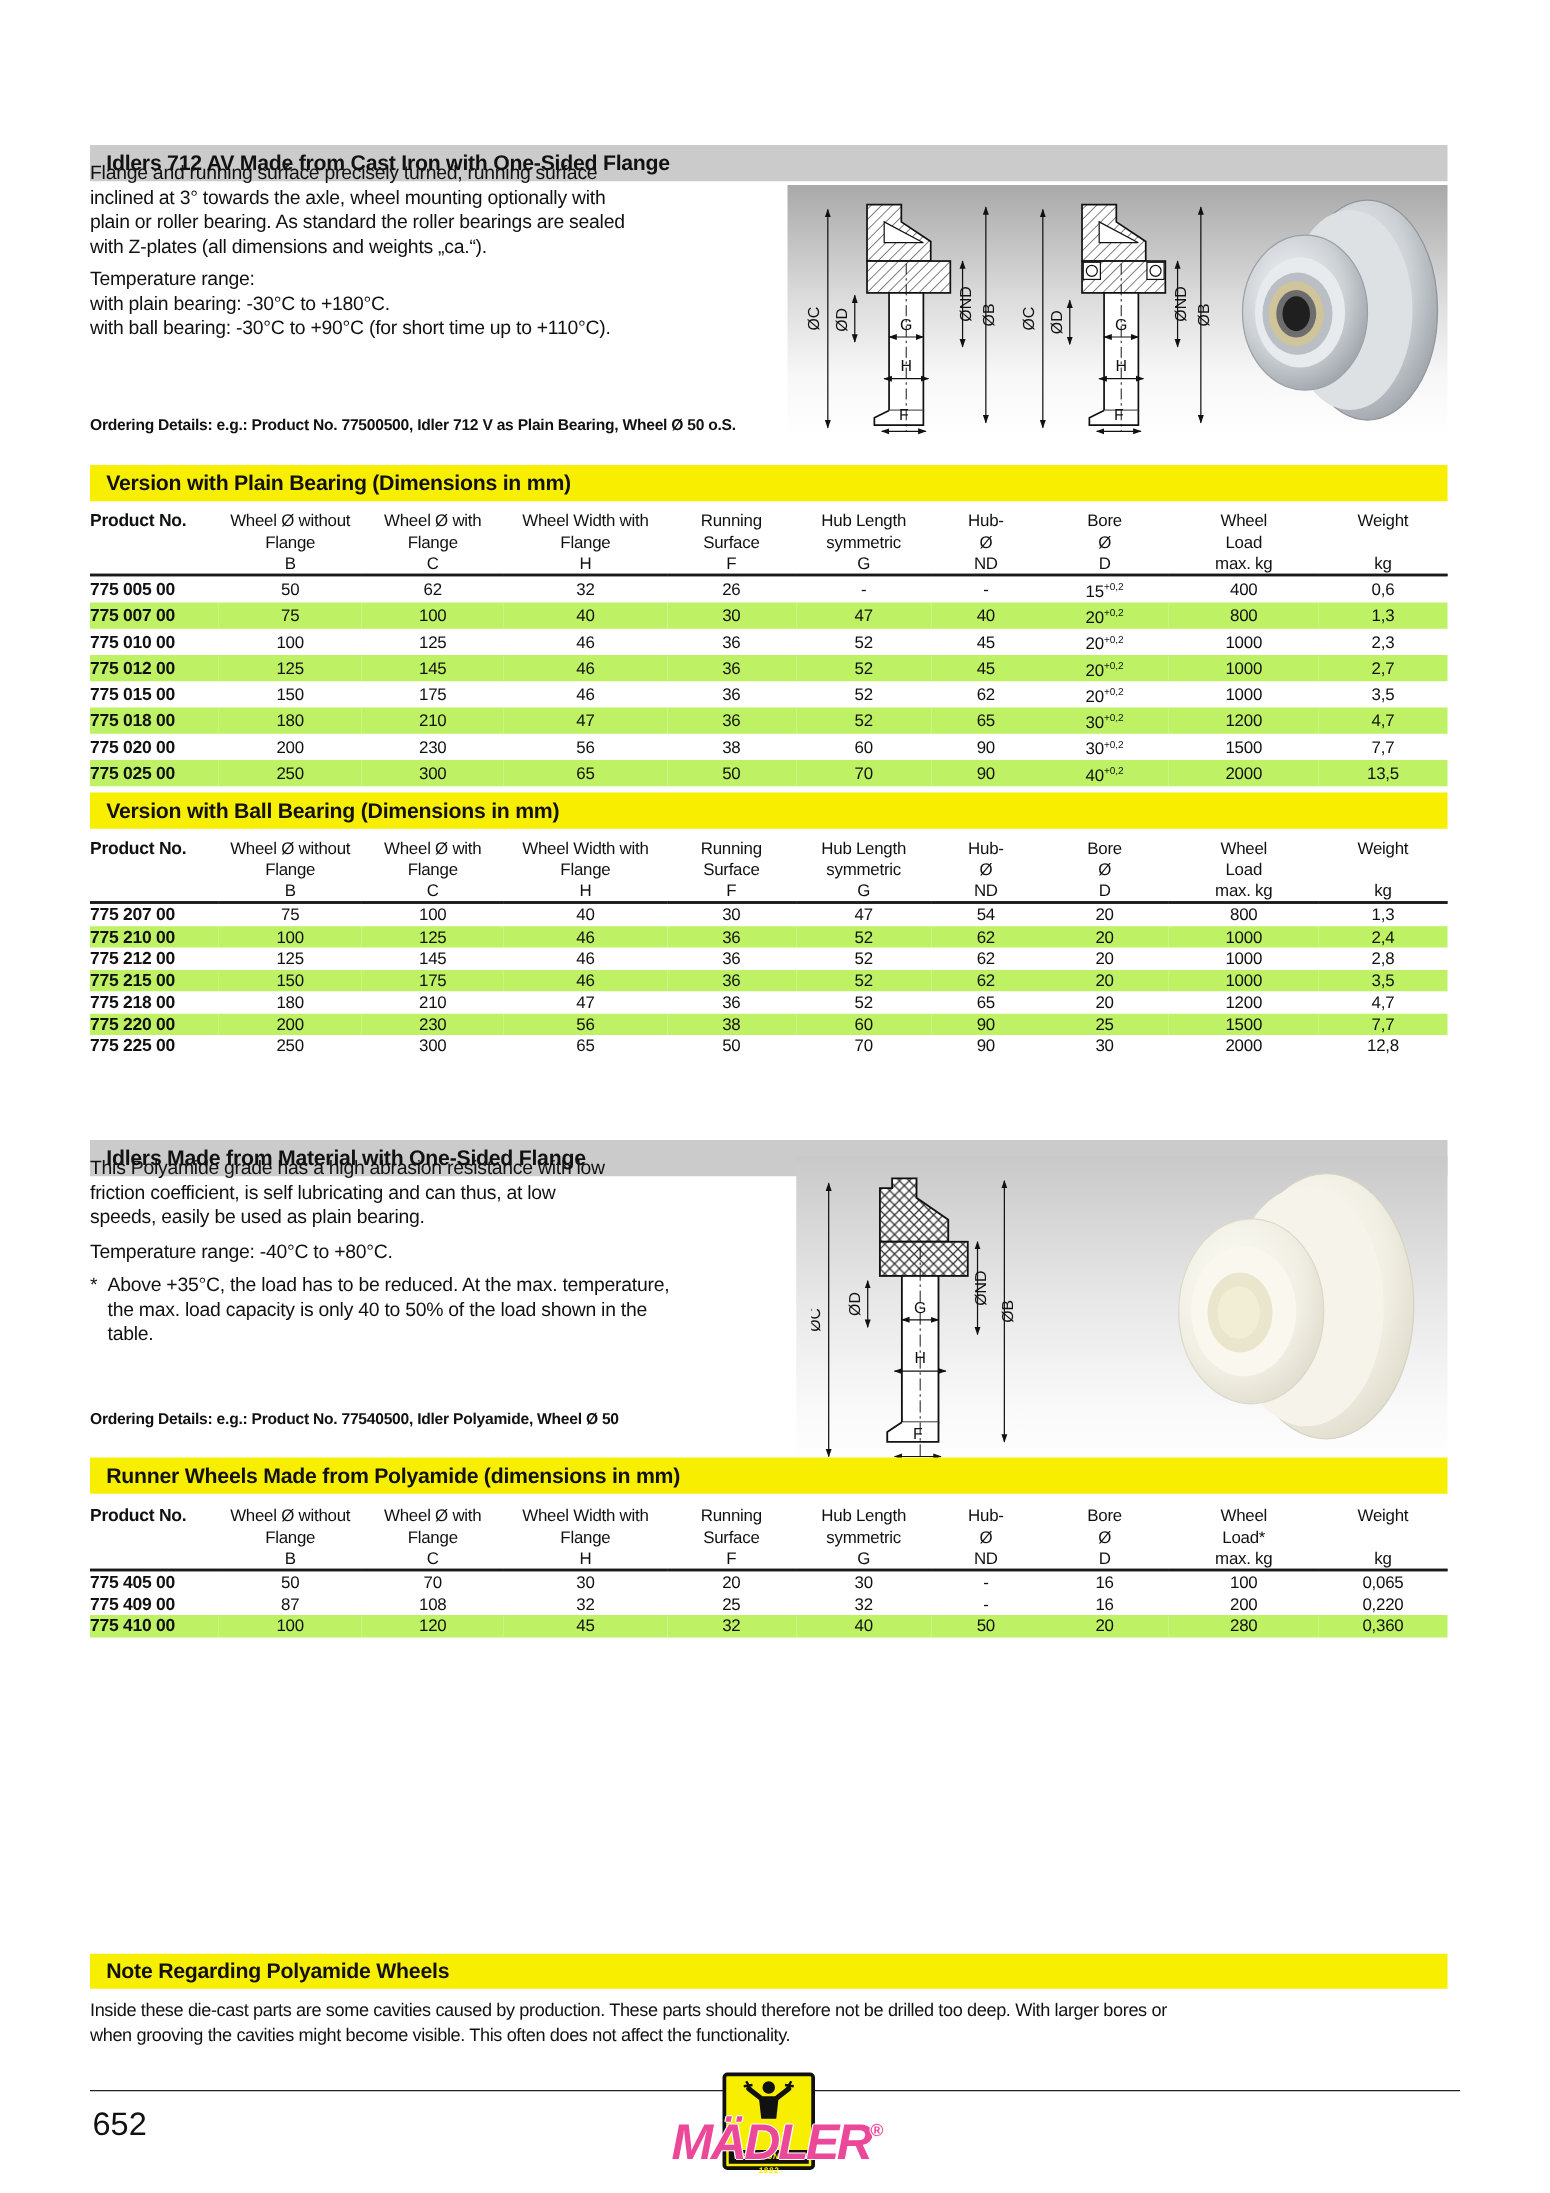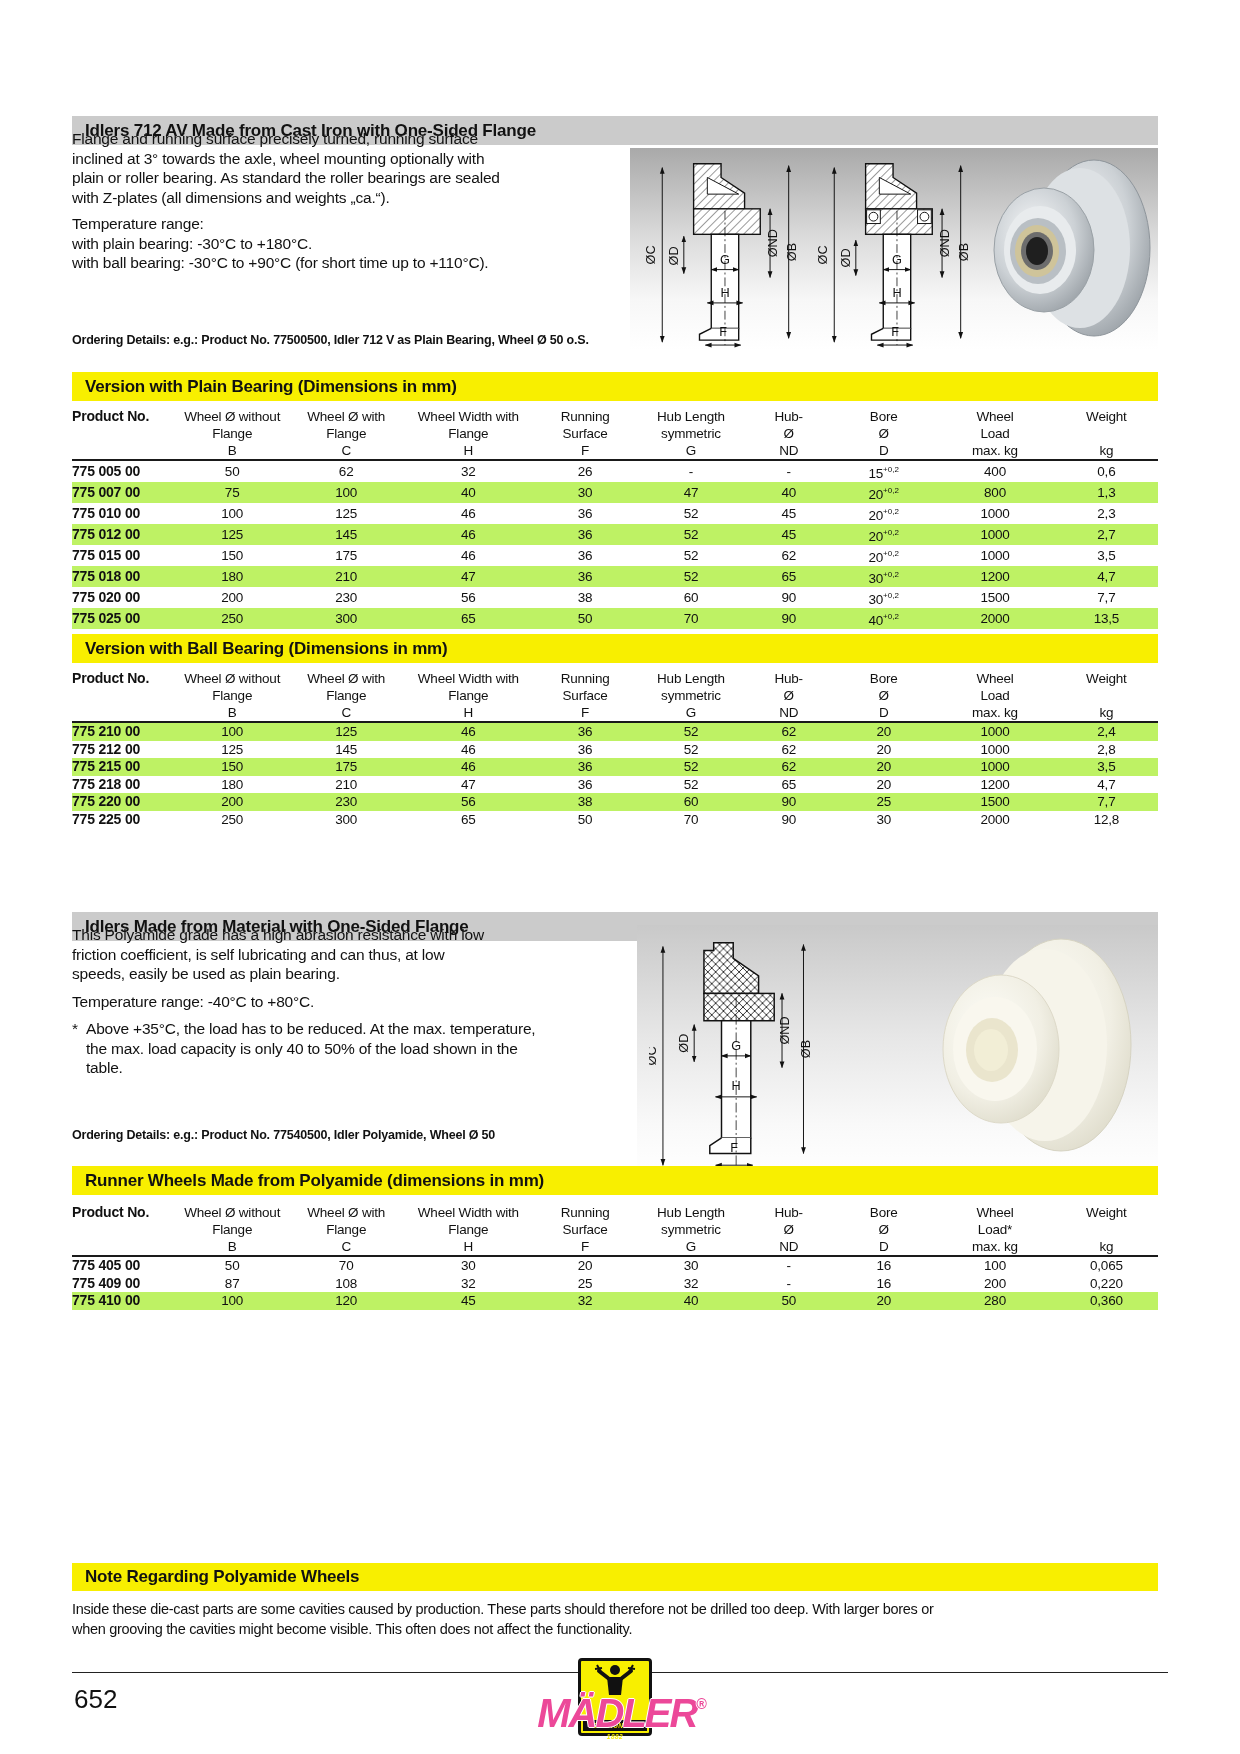--- a/index.html
+++ b/index.html
@@ -385,20 +385,32 @@
             <div>max. kg</div>
           </th>
           <th>
             <div>Weight</div>
             <div>&nbsp;</div>
             <div>kg</div>
           </th>
         </tr>
       </thead>
       <tbody>
+        <tr class="">
+          <td>775 207 00</td>
+          <td>75</td>
+          <td>100</td>
+          <td>40</td>
+          <td>30</td>
+          <td>47</td>
+          <td>54</td>
+          <td>20</td>
+          <td>800</td>
+          <td>1,3</td>
+        </tr>
         <tr class="alt">
           <td>775 210 00</td>
           <td>100</td>
           <td>125</td>
           <td>46</td>
           <td>36</td>
           <td>52</td>
           <td>62</td>
           <td>20</td>
           <td>1000</td>

